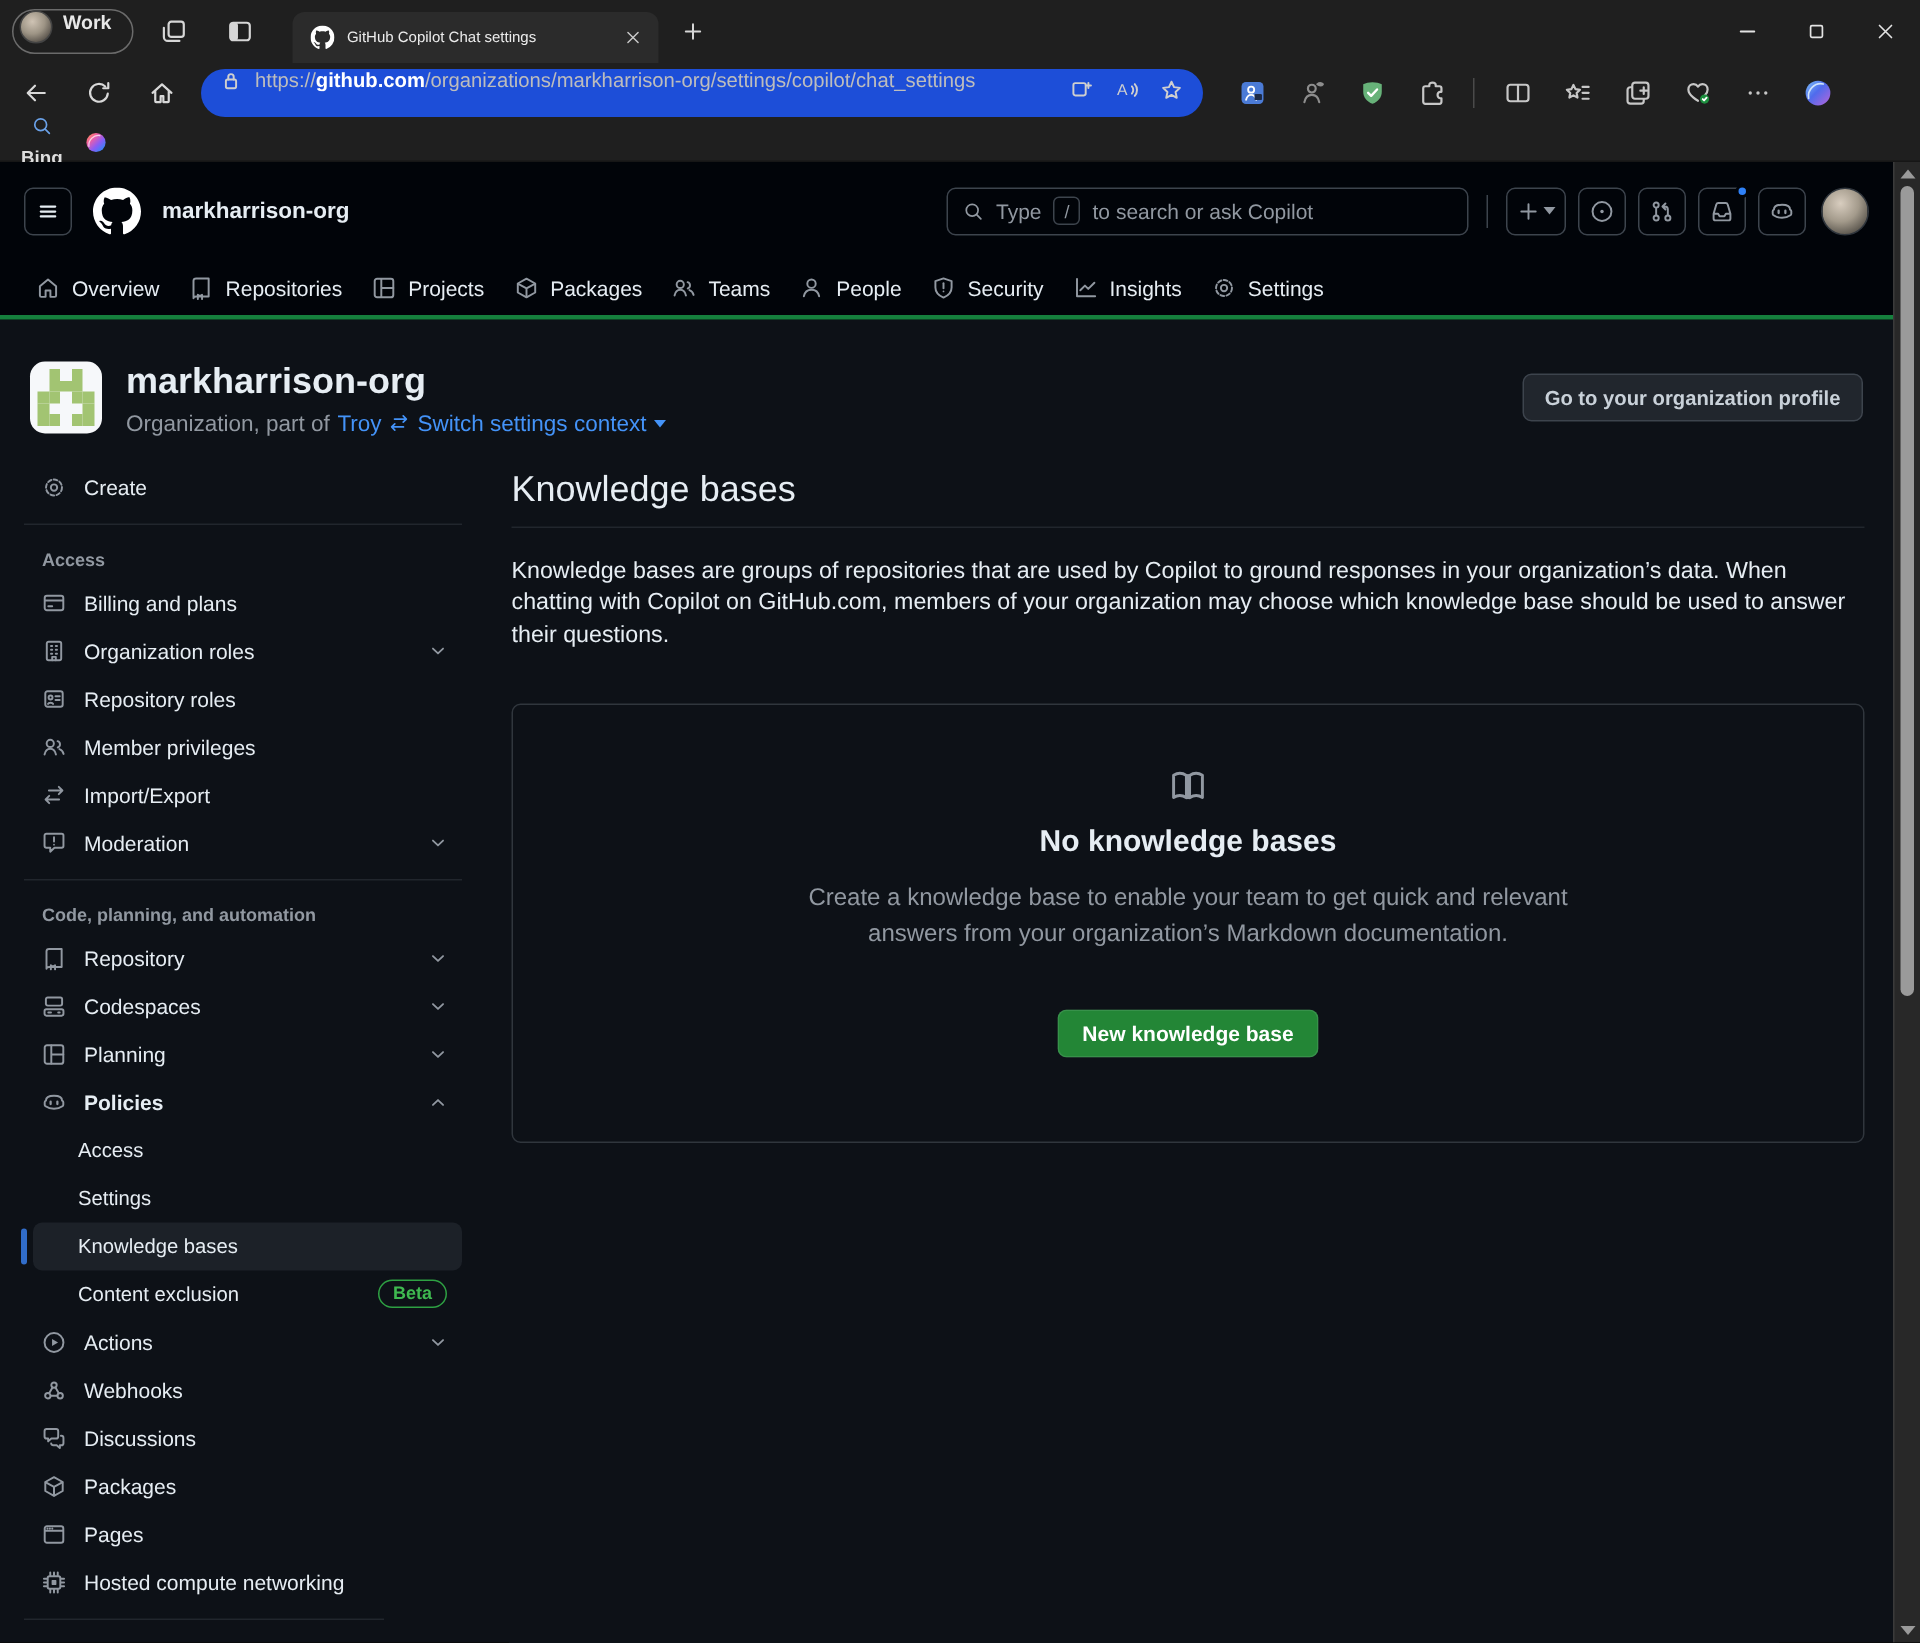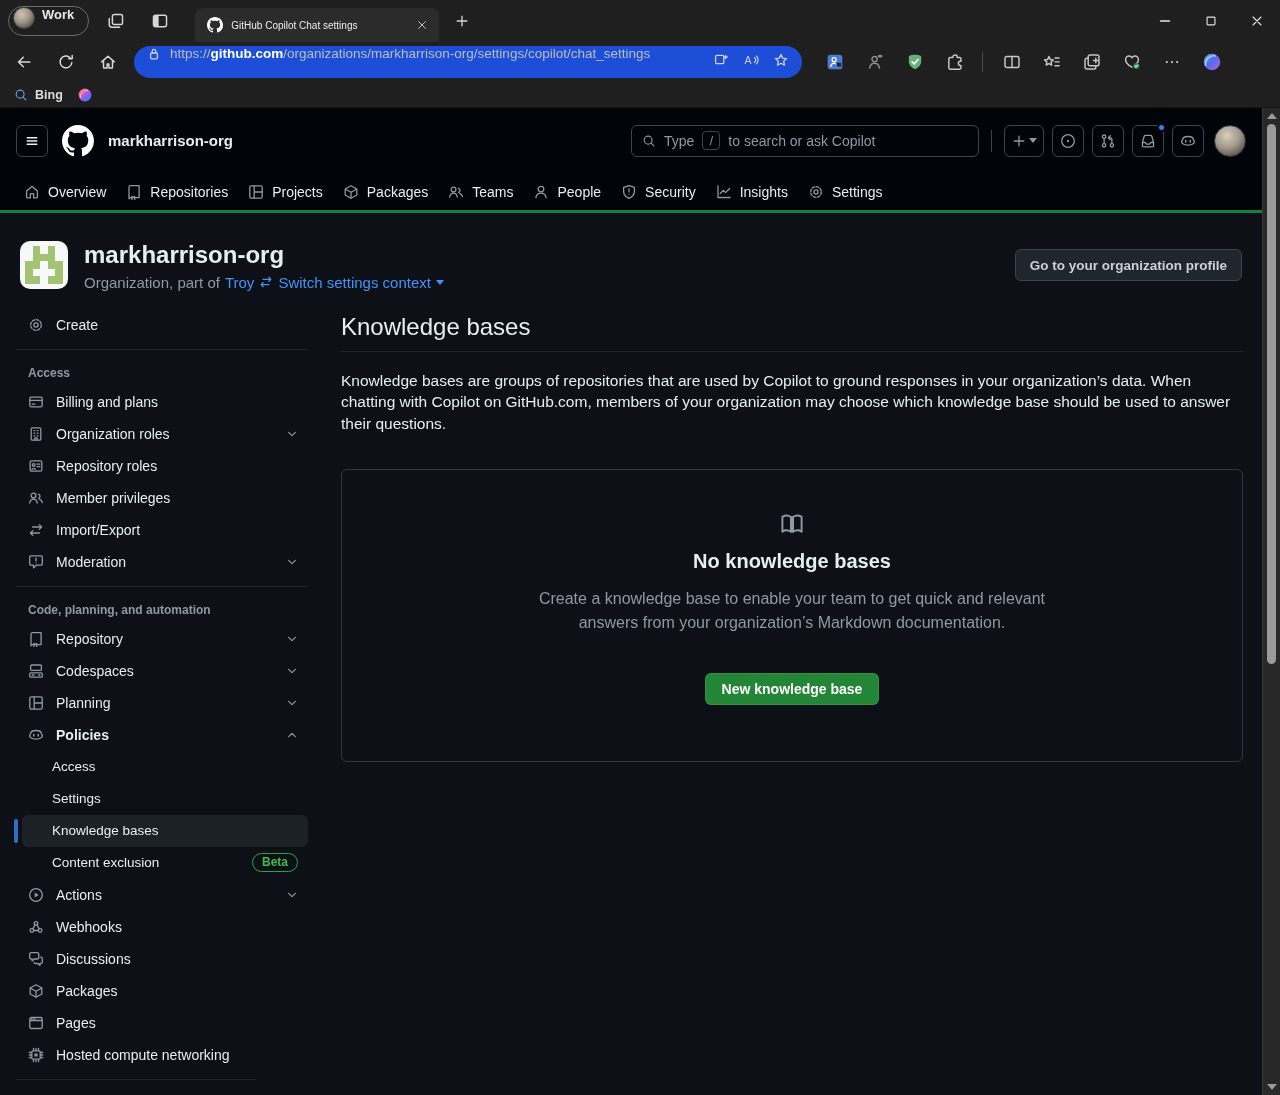--- a/index.html
+++ b/index.html
@@ -34,21 +34,21 @@
   .addr { display:flex; align-items:flex-start; height:32px; width:668px; margin-left:8px; background:#1d4ed8; border-radius:16px; padding:0 6px 14px 12px; }
   .addr-url { flex:1; font-size:13.5px; color:#bdbdbd; white-space:nowrap; overflow:hidden; margin-left:8px; }
   .addr-url .dom { color:#ffffff; font-weight:700; }
   .addr-ic { width:30px; height:28px; display:grid; place-items:center; color:#cfcfcf; border-radius:6px; }
   .ext-row { display:flex; align-items:center; margin-left:10px; }
   .ext-btn { width:34px; height:30px; display:grid; place-items:center; color:#c7c7c7; border-radius:6px; margin-left:6px; }
   .tb-divider { width:1px; height:20px; background:#4a4a4a; margin:0 6px 0 10px; }
 
   
   .favbar { position:absolute; top:82px; left:0; width:1280px; height:26px; display:flex; align-items:center; background:var(--chrome-bg,#1f1f1f); border-bottom:1px solid #161616; }
-  .fav-item { display:flex; align-items:center; gap:7px; margin-left:14px; color:#dedede; font-size:12.5px; font-weight:700; }
+  .fav-item { display:flex; align-items:center; gap:7px; margin-left:14px; color:#dedede; font-size:12.5px; font-weight:700;flex-direction:column; }
   .fav-ic { color:#6aa1e8; }
 
   
   .gh { position:absolute; top:108px; left:0; width:1262px; height:987px; background:var(--page-bg,#0d1117); }
   .gh-header { height:105px; background:var(--header-bg,#010409); }
   .gh-row1 { display:flex; align-items:center; height:65px; padding:0 16px; }
   .burger { width:32px; height:32px; border:1px solid #3d444d; border-radius:6px; display:grid; place-items:center; color:#e6edf3; }
   .gh-logo { color:#ffffff; margin-left:14px; }
   .gh-logo svg { width:32px; height:32px; display:block; fill:currentColor; }
   .gh-ctx { margin-left:14px; color:#e6edf3; font-size:15px; font-weight:700; }

